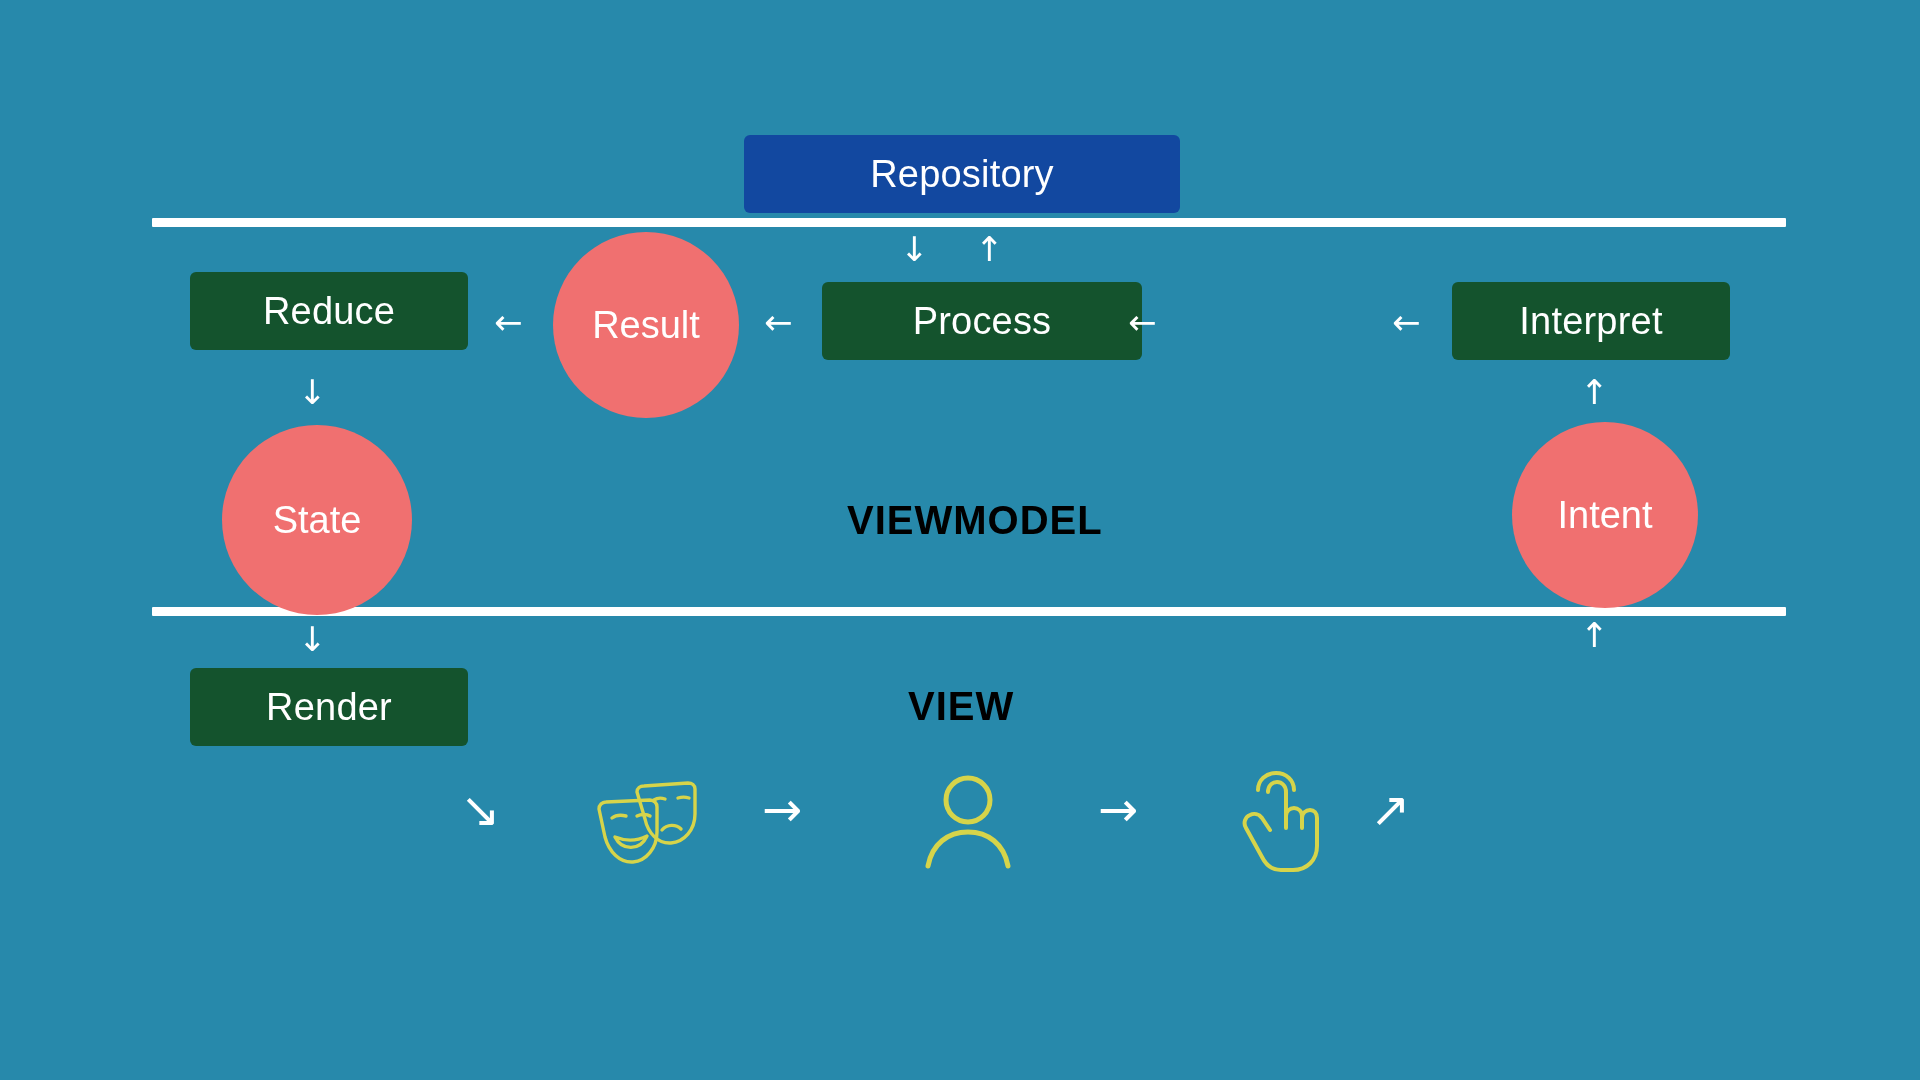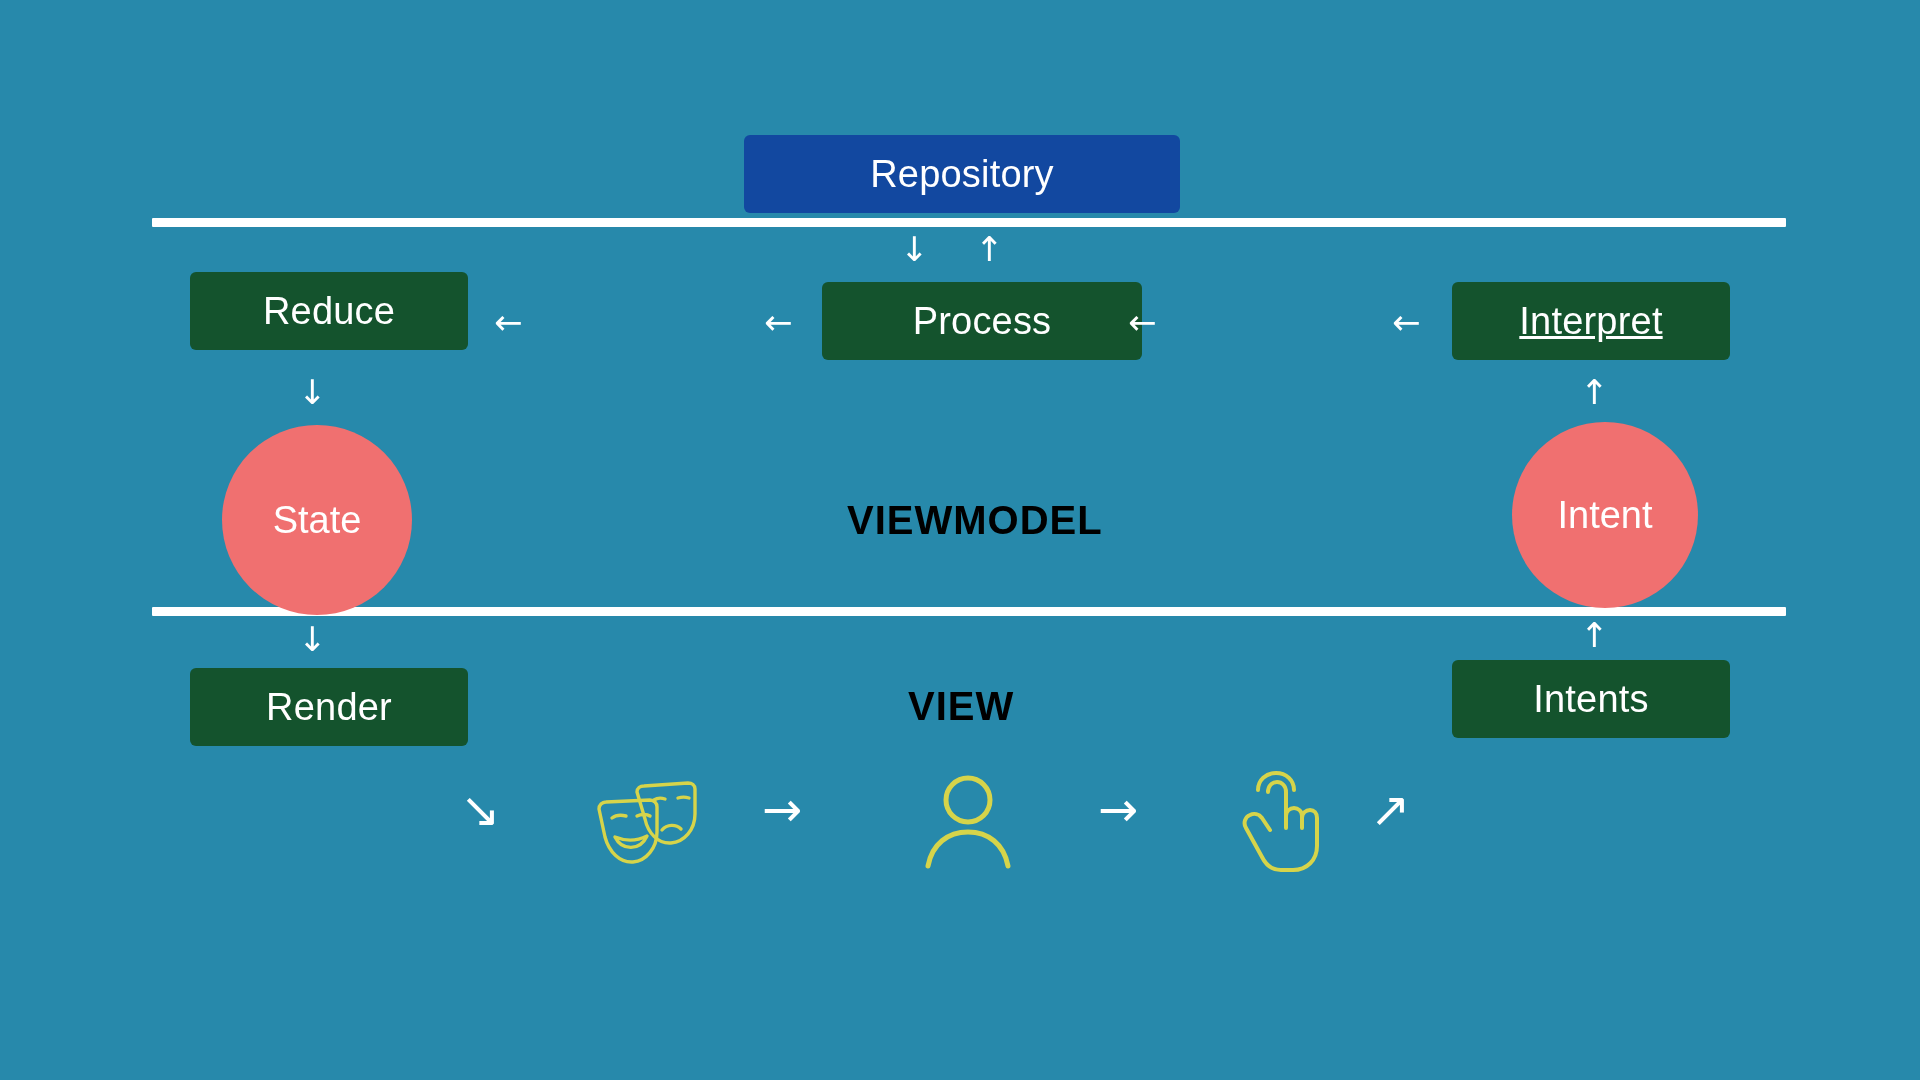--- a/index.html
+++ b/index.html
@@ -37,21 +37,21 @@
     letter-spacing:.2px;
     text-align:center;
     line-height:1;
   }
   .green { background:#14532d; }
   .blue  { background:#1248a0; }
 
   #box-repository { left:744px;  top:135px; width:436px; height:78px; font-size:38px; }
   #box-reduce     { left:190px;  top:272px; width:278px; height:78px; font-size:38px; }
   #box-process    { left:822px;  top:282px; width:320px; height:78px; font-size:38px; }
-  #box-interpret  { left:1452px; top:282px; width:278px; height:78px; font-size:38px;text-decoration:underline; }
+  #box-interpret  { left:1452px; top:282px; width:278px; height:78px; font-size:38px; }
   #box-render     { left:190px;  top:668px; width:278px; height:78px; font-size:38px; }
   #box-intents    { left:1452px; top:660px; width:278px; height:78px; font-size:38px; }
 
   
   .node-circle {
     position:absolute;
     border-radius:50%;
     background:#f07070;
     display:flex;
     align-items:center;
@@ -118,20 +118,21 @@
 
   <div class="node-box blue" id="box-repository">Repository</div>
 
   <div class="arrow" id="arrow-repo-down">↓</div>
   <div class="arrow" id="arrow-repo-up">↑</div>
 
   <div class="node-box green" id="box-reduce">Reduce</div>
 
   <div class="arrow" id="arrow-reduce-left">←</div>
 
+  <div class="node-circle" id="circle-result">Result</div>
 
   <div class="arrow" id="arrow-result-left">←</div>
 
   <div class="node-box green" id="box-process">Process</div>
 
   <div class="arrow" id="arrow-process-left">←</div>
 
 
   <div class="arrow" id="arrow-action-left">←</div>
 
@@ -148,21 +149,20 @@
   <div class="node-circle" id="circle-intent">Intent</div>
 
   <div class="arrow" id="arrow-state-down">↓</div>
 
   <div class="arrow" id="arrow-intent-up">↑</div>
 
   <div class="node-box green" id="box-render">Render</div>
 
   <div class="section-label" id="label-view">VIEW</div>
 
-  <div class="node-box green" id="box-intents">Intents</div>
 
   <div class="arrow" id="arrow-render-out">↘</div>
 
   <div class="line-icon" id="icon-masks">
     <svg viewBox="0 0 110 88" width="110" height="88" fill="none" stroke="#d6d44a" stroke-width="3.4" stroke-linecap="round" stroke-linejoin="round">
 
       <path d="M45 12 C45 8 48 6 52 6 L96 3 C100 3 103 5 103 9
                L103 34 C103 50 92 62 79 63 C66 64 56 53 53 39 Z"></path>
       <path d="M62 20 C65 18 70 18 73 19"></path>
       <path d="M86 18 C89 17 94 17 97 18"></path>

